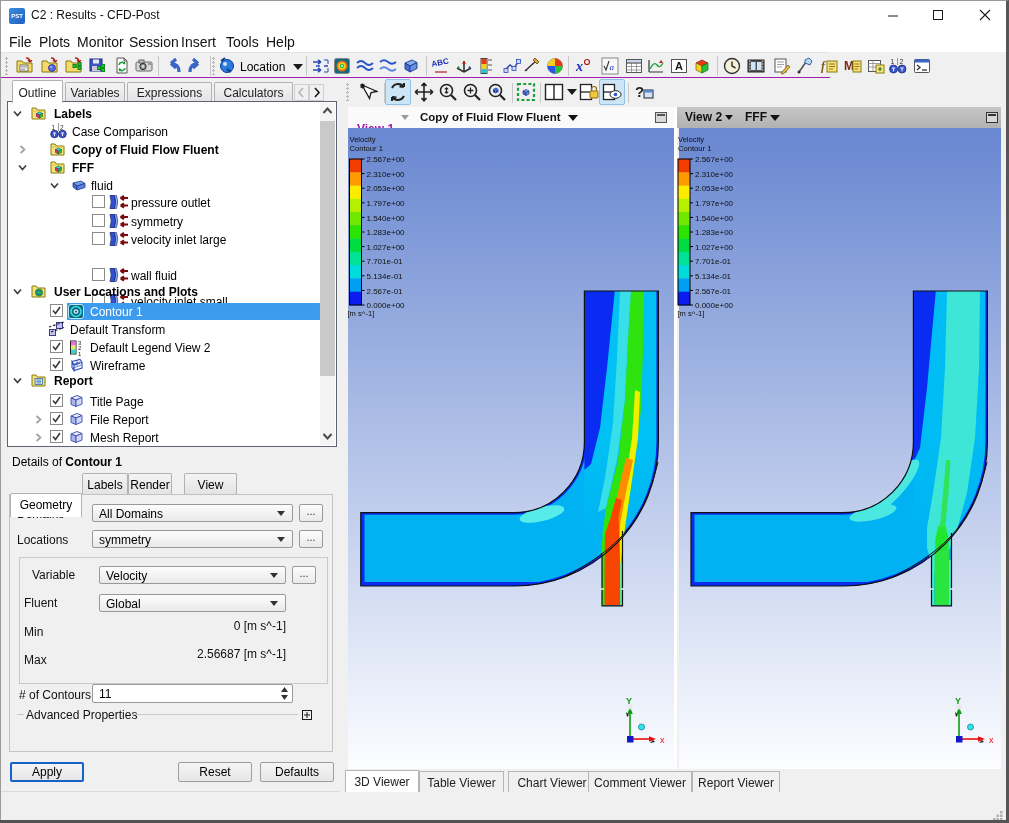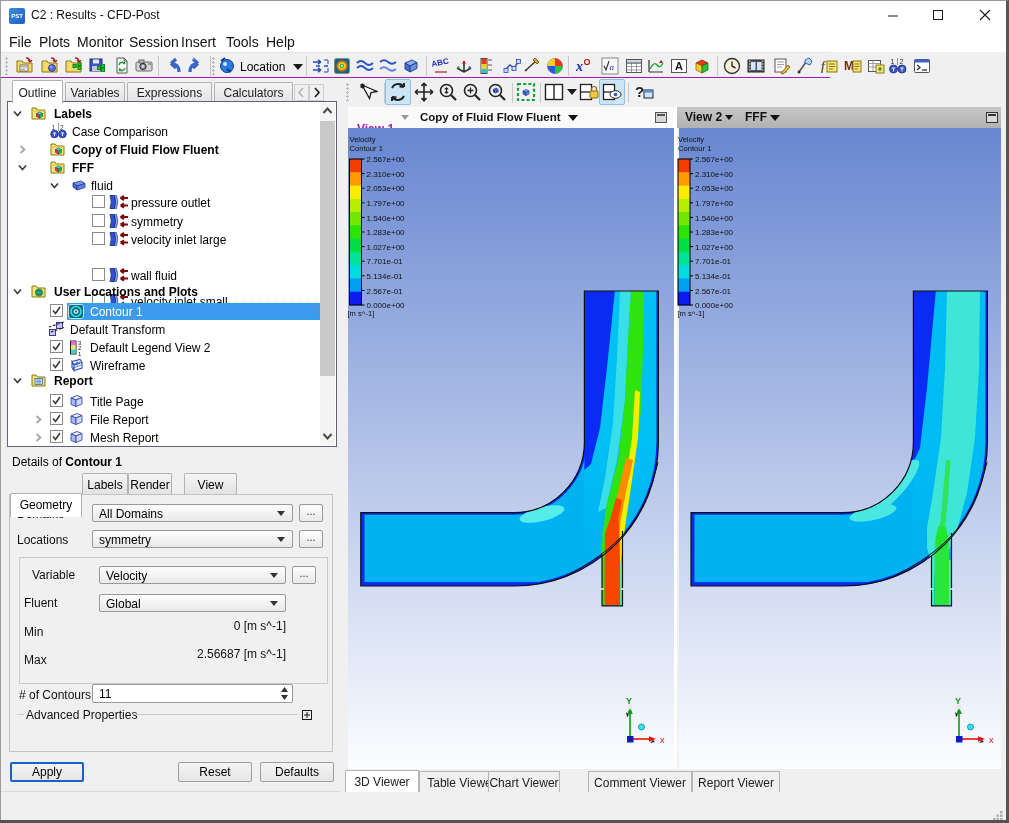--- a/index.html
+++ b/index.html
@@ -855,21 +855,21 @@
         <path d="M306 611 L299 608.2 L299 613.8 Z" fill="#e80f0f"></path>
         <path d="M300 615 l3-3 l2 2 z" fill="#222"></path>
         <text x="310" y="614.5" font-size="9" fill="#e80f0f">x</text>
         <circle cx="291.5" cy="599" r="3" fill="#35e4ea" stroke="#0a8a9a" stroke-width=".8"></circle>
         <rect x="277" y="608" width="6.5" height="6.5" fill="#1018c8"></rect>
 </svg>
     </div>
 <div id="btabs" class="abs">
 <div class="btab active" style="left:5px;width:74px;">3D Viewer</div>
 <div class="btab" style="left:79px;width:85px;">Table Viewer</div>
-<div class="btab" style="left:148px;width:72px;">Chart Viewer</div>
+<div class="btab" style="left:168px;width:88px;">Chart Viewer</div>
 <div class="btab" style="left:248px;width:104px;">Comment Viewer</div>
 <div class="btab" style="left:352px;width:88px;">Report Viewer</div>
 </div>
 <div id="statusbar" class="abs">
       <svg class="abs" style="right:3px;top:19px;" width="10" height="10">
 <g fill="#b0b0b0">
           <rect x="7" y="0" width="2.5" height="2.5"></rect>
           <rect x="3.5" y="3.5" width="2.5" height="2.5"></rect>
           <rect x="7" y="3.5" width="2.5" height="2.5"></rect>
           <rect x="0" y="7" width="2.5" height="2.5"></rect>

